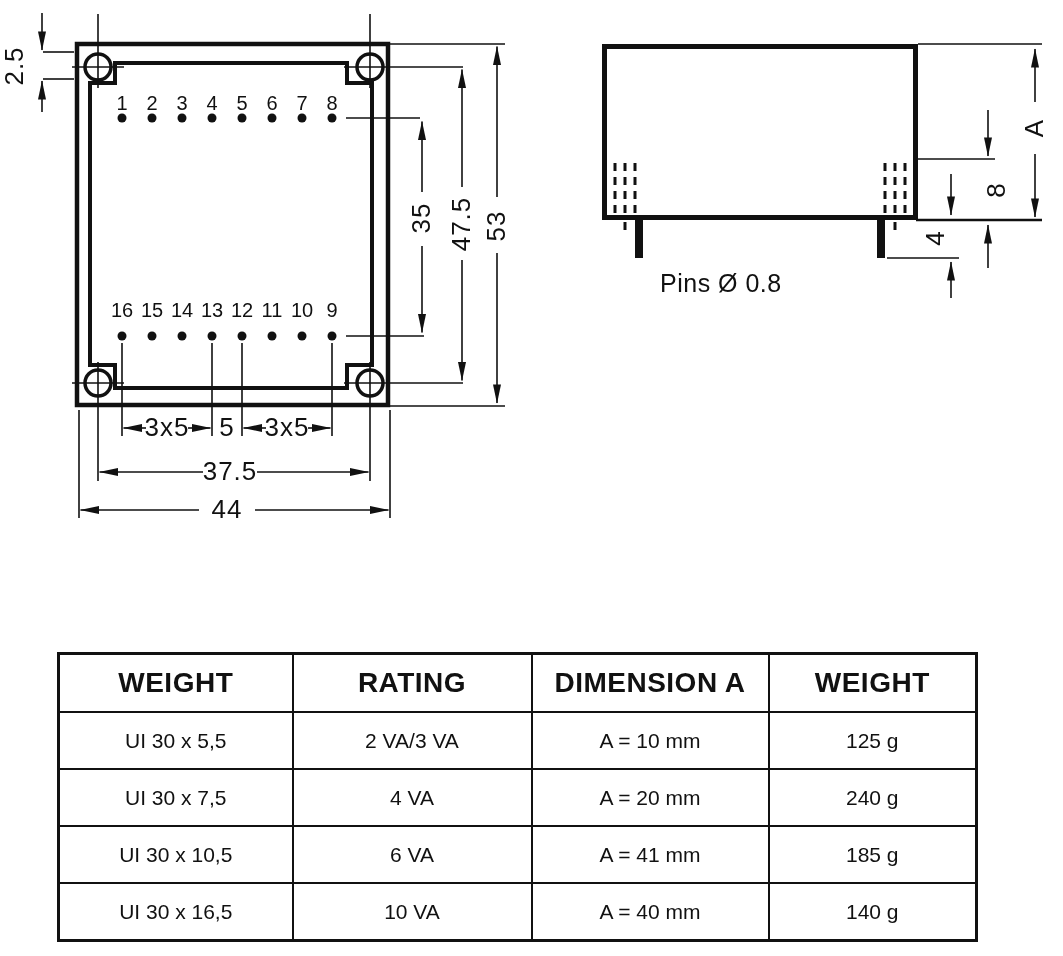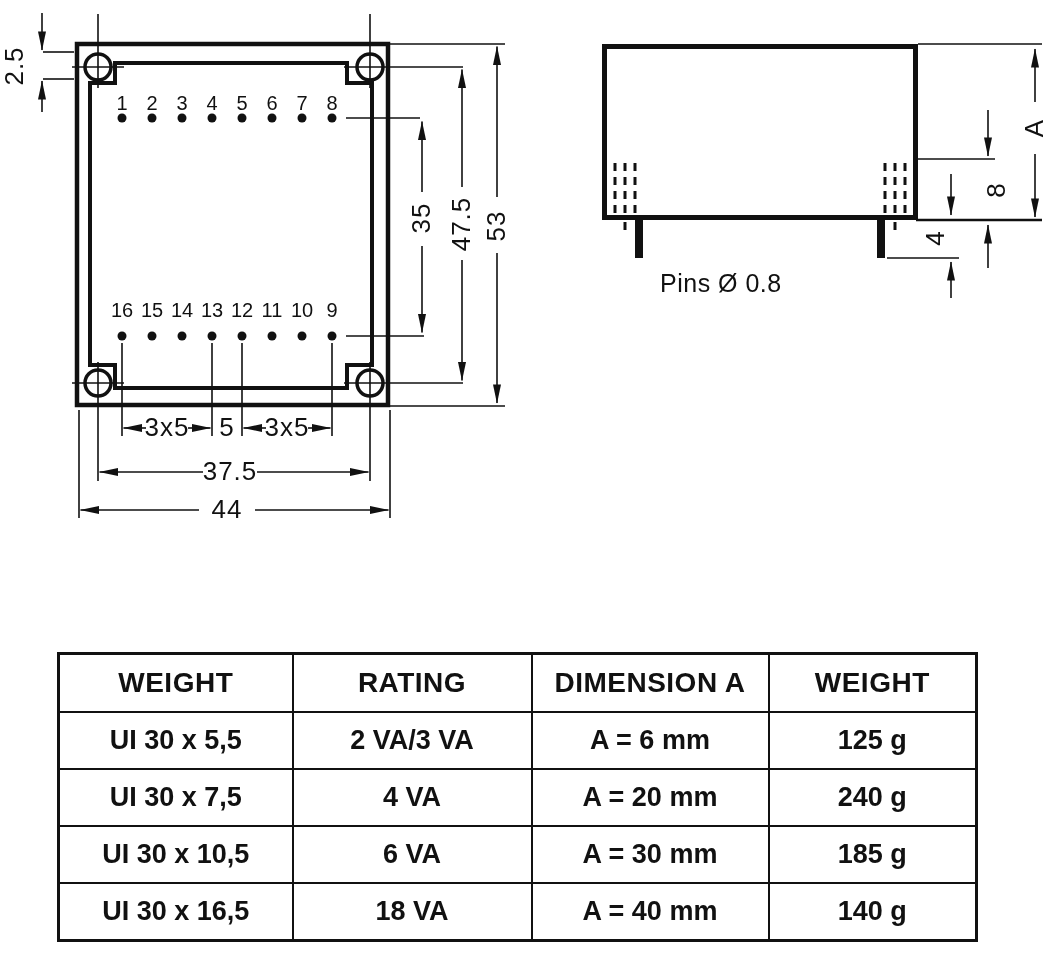--- a/index.html
+++ b/index.html
@@ -21,21 +21,21 @@
   }
   table.spec{
     width:918px;border-collapse:collapse;table-layout:fixed;
     border:3px solid #111;
   }
   table.spec th, table.spec td{
     border:2px solid #111;text-align:center;vertical-align:middle;
     padding:0;color:#111;
   }
   table.spec th{font-size:28px;font-weight:bold;height:56px;letter-spacing:0.5px;}
-  table.spec td{font-size:27px;font-weight:bold;height:55px;border-radius:17px;}
+  table.spec td{font-size:21px;font-weight:normal;height:55px;border-radius:17px;}
   col.c1{width:234px}col.c2{width:239px}col.c3{width:237px}col.c4{width:208px}
 </style>
 </head>
 <body>
 
 <div class="canvas">
 
   <svg style="left:0;top:0" width="540" height="540" viewBox="0 0 540 540">
     <defs>
       <marker id="arr1" viewBox="0 0 20 9" refX="19" refY="4.5" markerWidth="20" markerHeight="9" markerUnits="userSpaceOnUse" orient="auto">
@@ -223,38 +223,38 @@
           <th>WEIGHT</th>
           <th>RATING</th>
           <th>DIMENSION A</th>
           <th>WEIGHT</th>
         </tr>
       </thead>
       <tbody>
         <tr>
           <td>UI 30 x 5,5</td>
           <td>2 VA/3 VA</td>
-          <td>A = 6 mm</td>
+          <td>A = 10 mm</td>
           <td>125 g</td>
         </tr>
         <tr>
           <td>UI 30 x 7,5</td>
           <td>4 VA</td>
           <td>A = 20 mm</td>
           <td>240 g</td>
         </tr>
         <tr>
           <td>UI 30 x 10,5</td>
           <td>6 VA</td>
-          <td>A = 30 mm</td>
+          <td>A = 41 mm</td>
           <td>185 g</td>
         </tr>
         <tr>
           <td>UI 30 x 16,5</td>
-          <td>18 VA</td>
+          <td>10 VA</td>
           <td>A = 40 mm</td>
           <td>140 g</td>
         </tr>
       </tbody>
     </table>
   </div>
 
 </div>
 
 </body></html>

